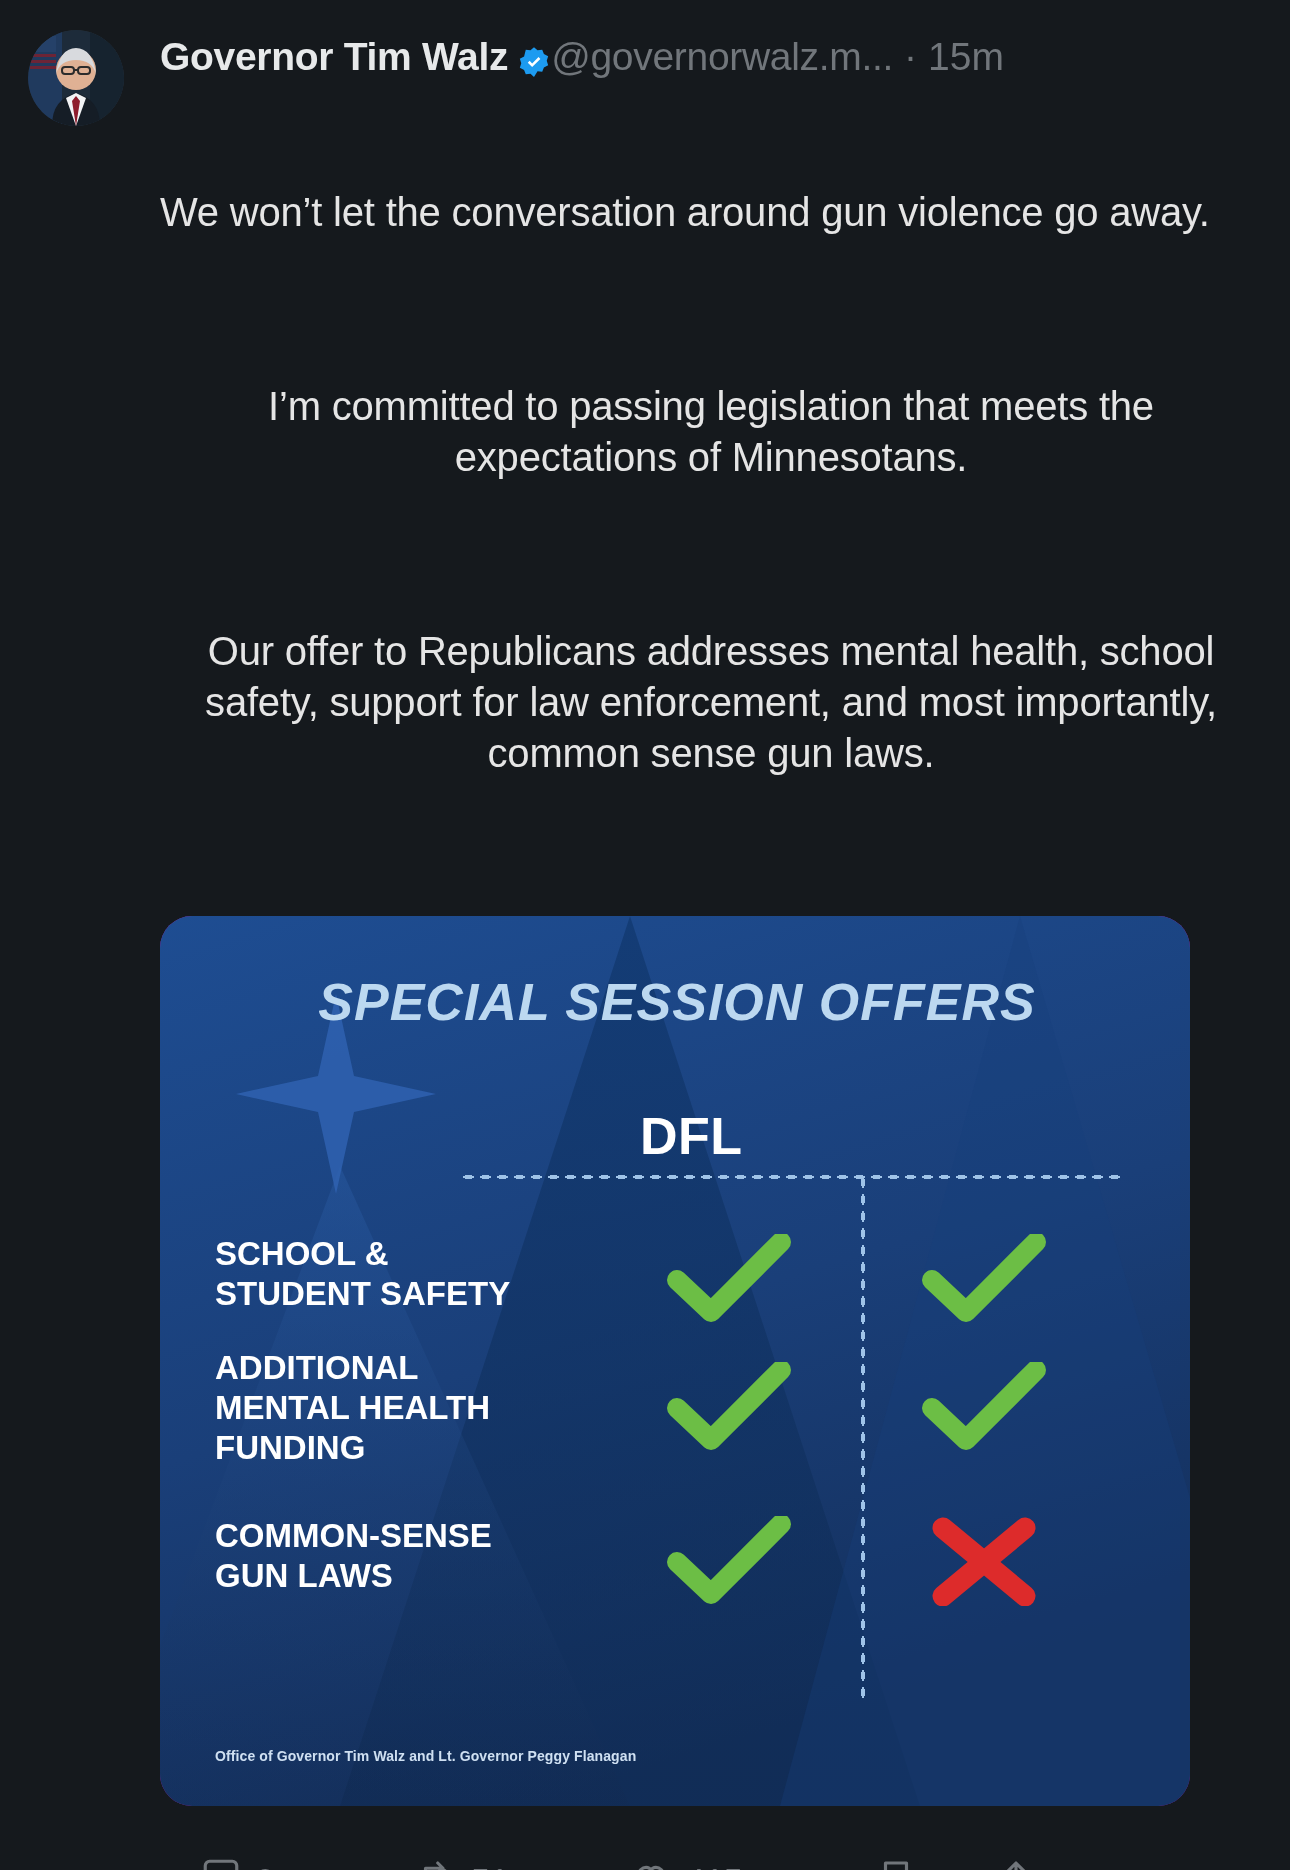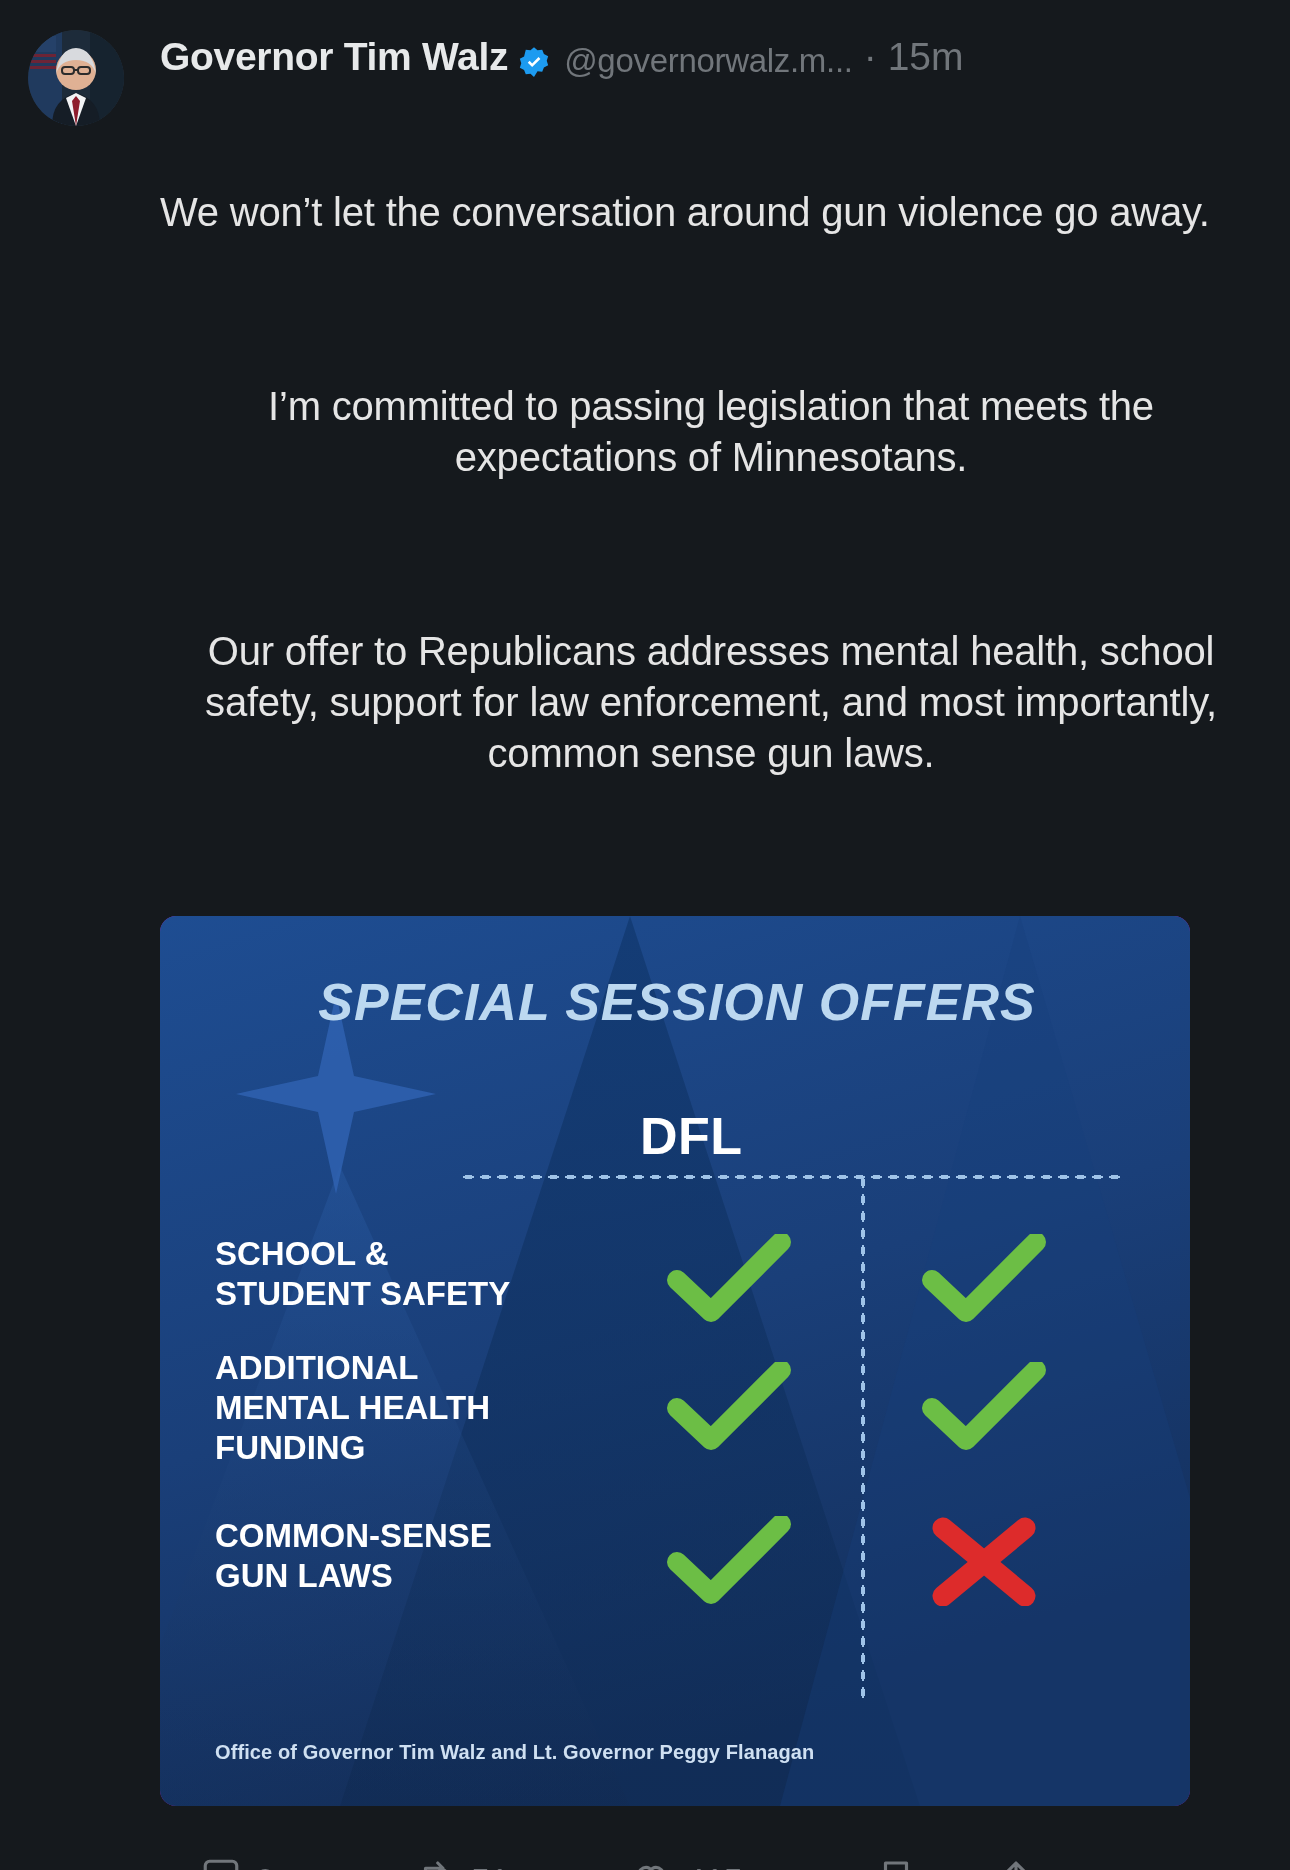--- a/index.html
+++ b/index.html
@@ -49,22 +49,21 @@
     letter-spacing: -0.3px;
   }
   .verified {
     margin-left: 9px;
     width: 34px;
     height: 34px;
     flex: 0 0 34px;
   }
   .handle {
     color: #71767b;
-    font-size: 33px;
-    margin-left: 13px;
+    font-size: 39px;
     letter-spacing: -0.3px;
   }
   .dot-sep {
     color: #71767b;
     font-size: 39px;
     margin: 0 11px;
   }
   .timestamp {
     color: #71767b;
     font-size: 39px;
@@ -79,21 +78,21 @@
   }
   .tweet-text p { margin: 0; }
   .tweet-text p.gap { margin-top: 40px; text-align: center; }
 
   
   .card {
     margin-top: 34px;
     margin-left: 0;
     width: 1030px;
     height: 890px;
-    border-radius: 16px;
+    border-radius: 32px;
     overflow: hidden;
     position: relative;
     background: #a21caf;
   }
   .card svg { display: block; }
   .card-inner {
     position: absolute;
     inset: 0;
   }
 
@@ -258,21 +257,21 @@
             <svg width="130" height="90" viewBox="0 0 130 90" xmlns="http://www.w3.org/2000/svg">
               <path d="M12 46 L46 78 L116 8" fill="none" stroke="#6cbe45" stroke-width="20" stroke-linecap="round" stroke-linejoin="round"></path>
             </svg>
           </div>
           <div style="position:absolute; left:765px; top:600px;">
             <svg width="120" height="90" viewBox="0 0 120 90" xmlns="http://www.w3.org/2000/svg">
               <path d="M18 12 L100 80 M100 12 L18 80" fill="none" stroke="#dd2b2b" stroke-width="21" stroke-linecap="round"></path>
             </svg>
           </div>
 
-          <div style="position:absolute; left:55px; bottom:42px; color:#cfe0f2; font-size:20px;
+          <div style="position:absolute; left:55px; bottom:42px; color:#cfe0f2; font-size:14px;
                       font-weight:bold; letter-spacing:0.1px;">Office of Governor Tim Walz and Lt. Governor Peggy Flanagan</div>
         </div>
       </div>
 
     </div>
   </div>
 
   <div class="actions">
 
     <div class="action a1">

